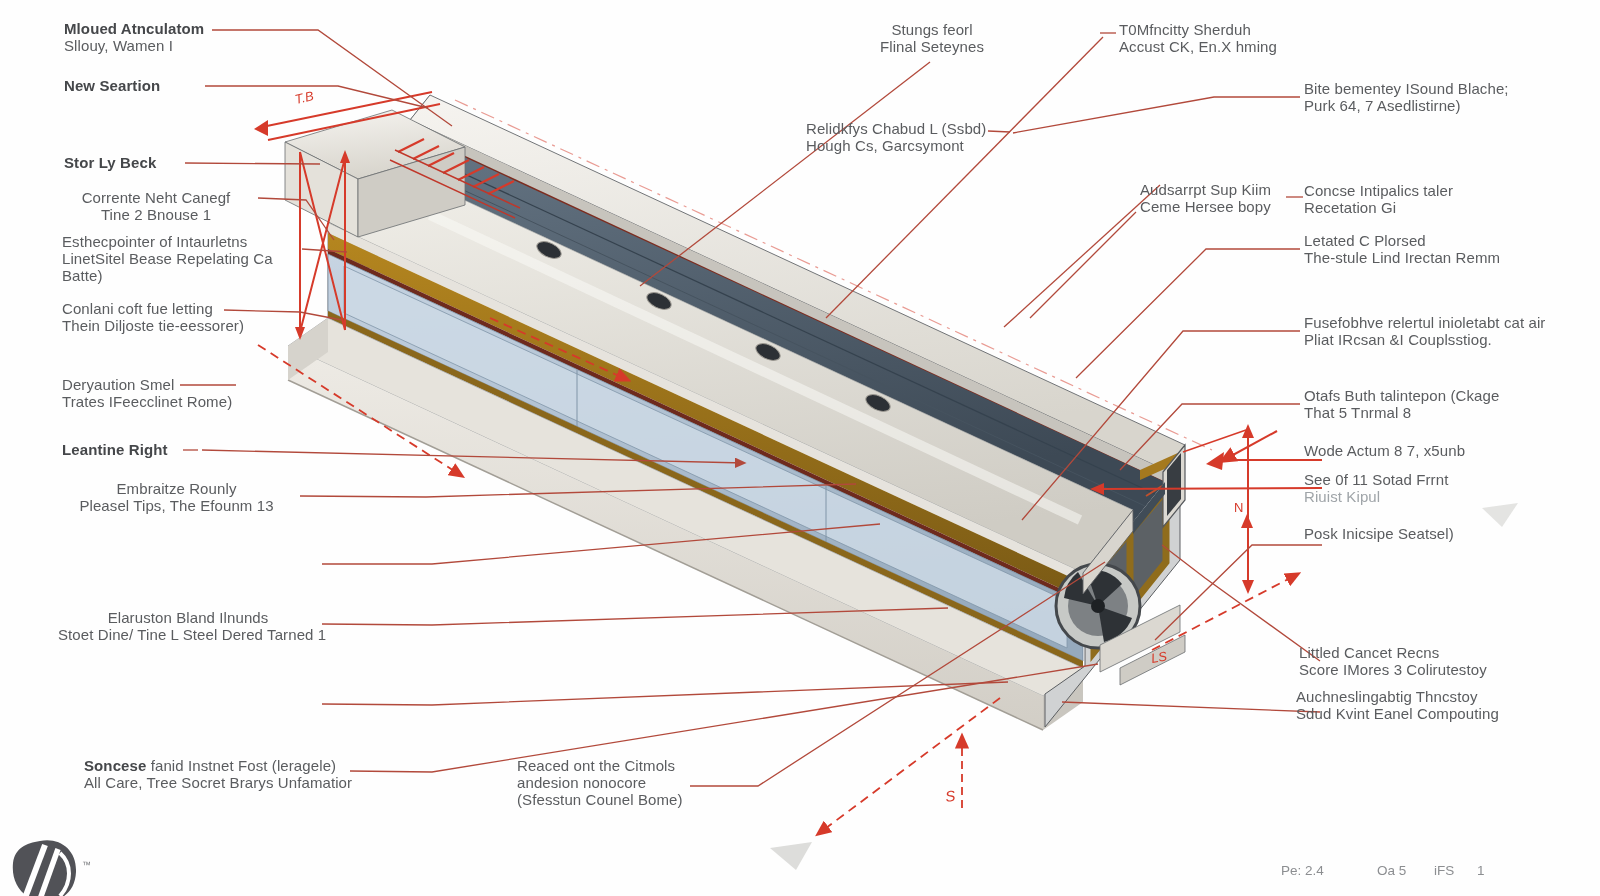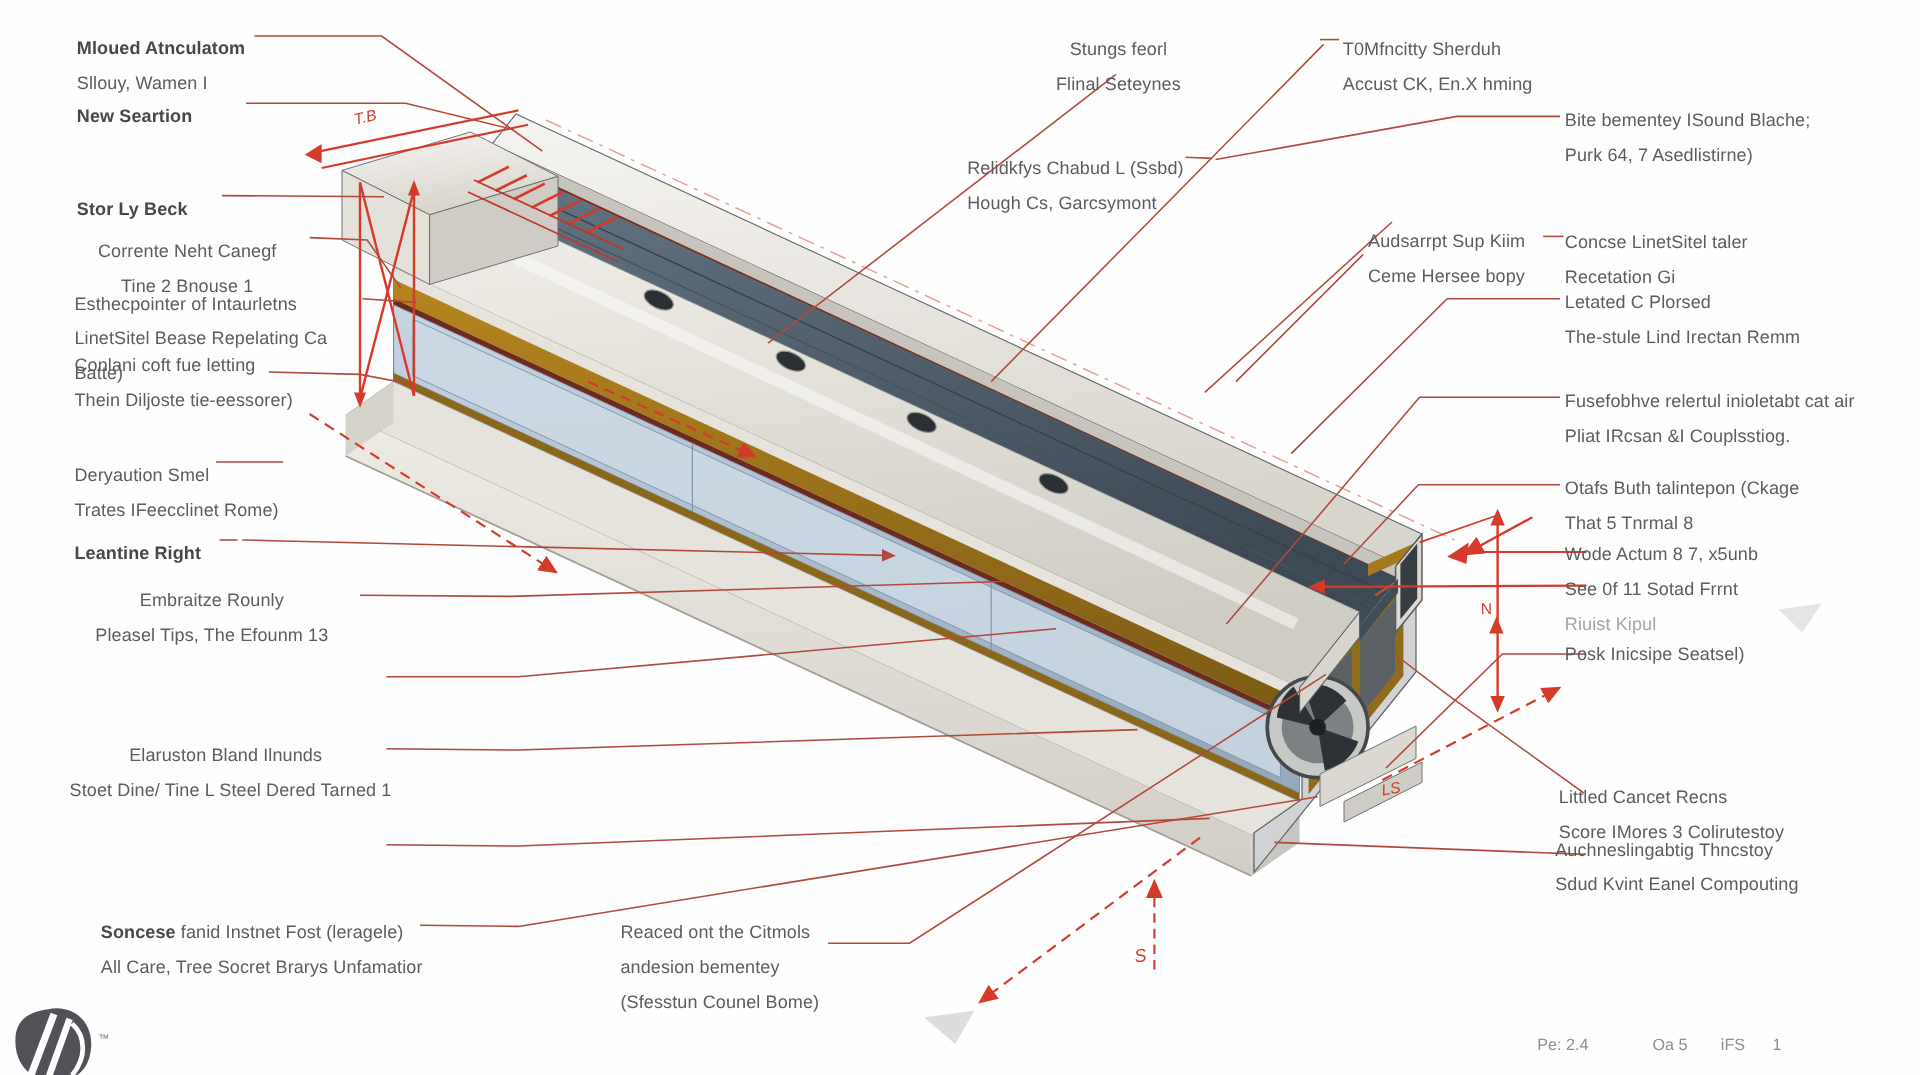--- a/index.html
+++ b/index.html
@@ -1,20 +1,20 @@
 <!DOCTYPE html>
 <html><head>
 <meta charset="utf-8">
 <style>
   html,body{margin:0;padding:0;background:#ffffff;}
   .stage{position:relative;width:1600px;height:896px;overflow:hidden;background:#fefefe;
          font-family:"Liberation Sans",sans-serif;}
   svg.draw{position:absolute;left:0;top:0;}
   .lbl{position:absolute;font-size:15px;line-height:17px;color:#5a5c5f;letter-spacing:.1px;}
-  .lbl span{display:block;white-space:nowrap;margin-top:12px;}
+  .lbl span{display:block;white-space:nowrap;}
   .lbl span.inl{display:inline;}
   .lbl.ar{text-align:center;}
   .strong{font-weight:bold;color:#45474a;}
   .l2light{color:#9fa4a8;}
   .foot{position:absolute;font-size:13.5px;color:#8c8e91;white-space:nowrap;text-align:center;}
   .tm{position:absolute;font-size:9px;color:#77797c;}
 </style>
 </head>
 <body>
 
@@ -221,21 +221,21 @@
 </div>
 <div class="lbl ar" style="left:58px;top:189px;width:196px">
   <span>Corrente Neht Canegf</span>
   <span>Tine 2 Bnouse 1</span>
 </div>
 <div class="lbl" style="left:62px;top:233px">
   <span>Esthecpointer of Intaurletns</span>
   <span>LinetSitel Bease Repelating Ca</span>
   <span>Batte)</span>
 </div>
-<div class="lbl" style="left:62px;top:284px">
+<div class="lbl" style="left:62px;top:300px">
   <span>Conlani coft fue letting</span>
   <span>Thein Diljoste tie-eessorer)</span>
 </div>
 <div class="lbl" style="left:62px;top:376px">
   <span>Deryaution Smel</span>
   <span>Trates IFeecclinet Rome)</span>
 </div>
 <div class="lbl" style="left:62px;top:441px">
   <span class="strong">Leantine Right</span>
 </div>
@@ -246,21 +246,21 @@
 <div class="lbl ar" style="left:58px;top:609px;width:260px">
   <span>Elaruston Bland Ilnunds</span>
   <span>Stoet Dine/ Tine L Steel Dered Tarned 1</span>
 </div>
 <div class="lbl" style="left:84px;top:757px">
   <span><span class="strong inl">Soncese</span><span class="inl"> fanid Instnet Fost (leragele)</span></span>
   <span>All Care, Tree Socret Brarys Unfamatior</span>
 </div>
 <div class="lbl" style="left:517px;top:757px">
   <span>Reaced ont the Citmols</span>
-  <span>andesion bementey</span>
+  <span>andesion nonocore</span>
   <span>(Sfesstun Counel Bome)</span>
 </div>
 <div class="lbl ar" style="left:848px;top:21px;width:168px">
   <span>Stungs feorl</span>
   <span>Flinal Seteynes</span>
 </div>
 <div class="lbl" style="left:1119px;top:21px">
   <span>T0Mfncitty Sherduh</span>
   <span>Accust CK, En.X hming</span>
 </div>
@@ -270,21 +270,21 @@
 </div>
 <div class="lbl" style="left:1304px;top:80px">
   <span>Bite bementey ISound Blache;</span>
   <span>Purk 64, 7 Asedlistirne)</span>
 </div>
 <div class="lbl" style="left:1140px;top:181px">
   <span>Audsarrpt Sup Kiim</span>
   <span>Ceme Hersee bopy</span>
 </div>
 <div class="lbl" style="left:1304px;top:182px">
-  <span>Concse LinetSitel taler</span>
+  <span>Concse Intipalics taler</span>
   <span>Recetation Gi</span>
 </div>
 <div class="lbl" style="left:1304px;top:232px">
   <span>Letated C Plorsed</span>
   <span>The-stule Lind Irectan Remm</span>
 </div>
 <div class="lbl" style="left:1304px;top:314px">
   <span>Fusefobhve relertul inioletabt cat air</span>
   <span>Pliat IRcsan &amp;I Couplsstiog.</span>
 </div>

